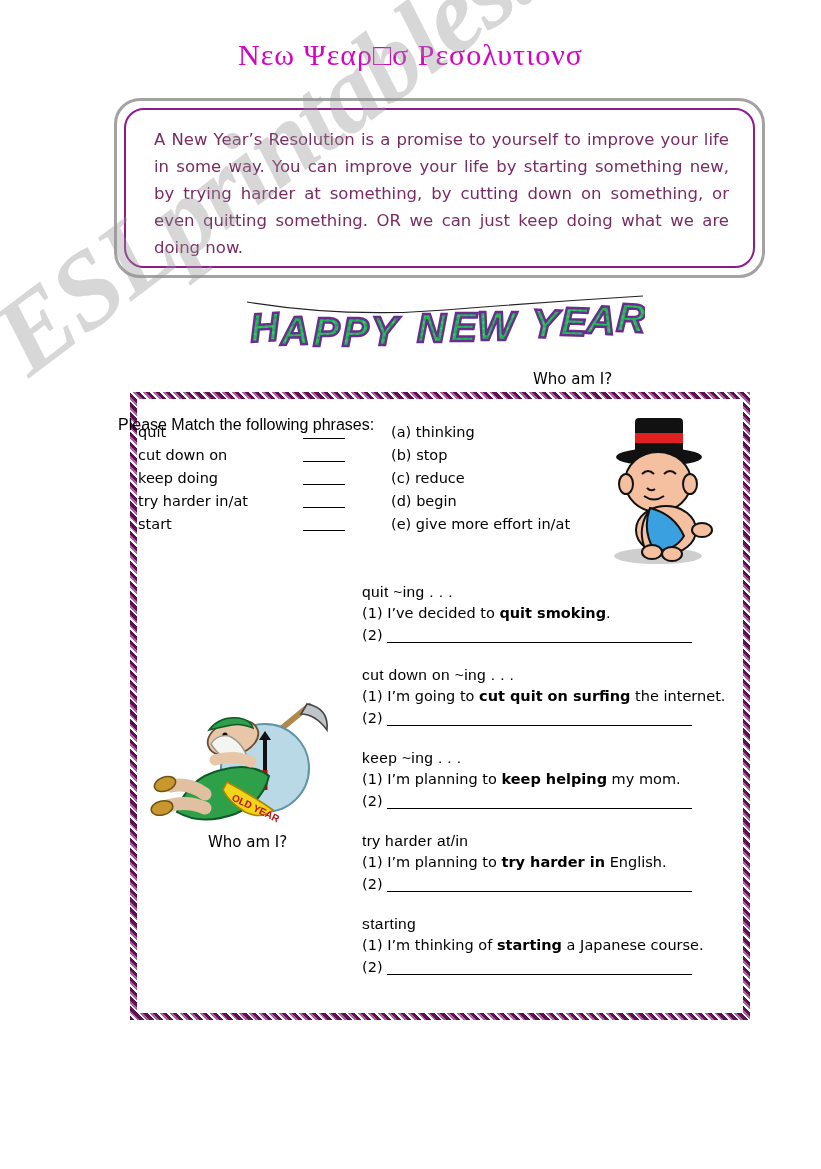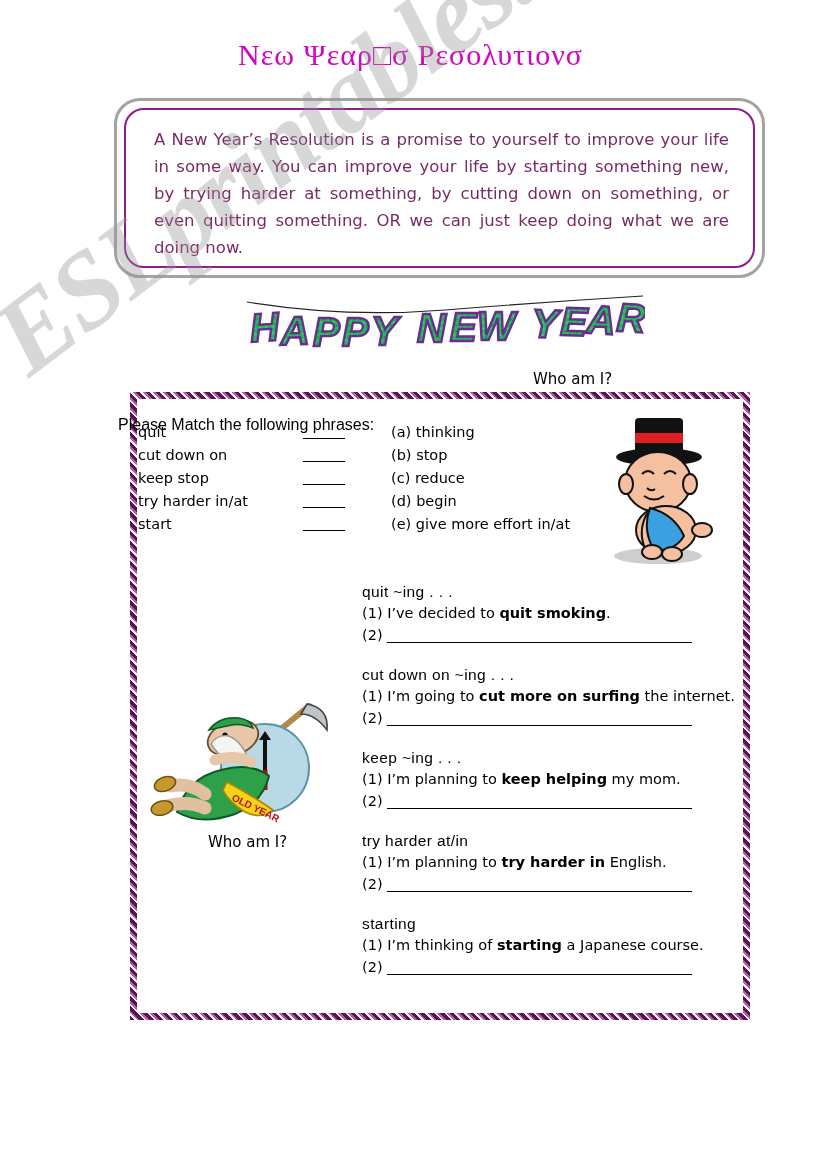--- a/index.html
+++ b/index.html
@@ -257,21 +257,21 @@
     <span class="match-phrase">quit</span>
     <span class="match-blank"></span>
     <span class="match-option">(a) thinking</span>
   </div>
   <div class="match-row">
     <span class="match-phrase">cut down on</span>
     <span class="match-blank"></span>
     <span class="match-option">(b) stop</span>
   </div>
   <div class="match-row">
-    <span class="match-phrase">keep stop</span>
+    <span class="match-phrase">keep doing</span>
     <span class="match-blank"></span>
     <span class="match-option">(c) reduce</span>
   </div>
   <div class="match-row">
     <span class="match-phrase">try harder in/at</span>
     <span class="match-blank"></span>
     <span class="match-option">(d) begin</span>
   </div>
   <div class="match-row">
     <span class="match-phrase">start</span>
@@ -352,21 +352,21 @@
     <div class="ex-head">quit  ~ing  . . .</div>
     <div class="ex-sentence"><span>(1)</span> <span>I’ve decided to </span><b>quit smoking</b><span>.</span></div>
     <div class="ex-blank-row">
       <span>(2)</span>
       <span class="ex-blank-line"></span>
     </div>
   </div>
 
   <div class="ex-block">
     <div class="ex-head">cut down on  ~ing . . .</div>
-    <div class="ex-sentence"><span>(1)</span> <span>I’m going to </span><b>cut more on surfing</b><span> the internet.</span></div>
+    <div class="ex-sentence"><span>(1)</span> <span>I’m going to </span><b>cut quit on surfing</b><span> the internet.</span></div>
     <div class="ex-blank-row">
       <span>(2)</span>
       <span class="ex-blank-line"></span>
     </div>
   </div>
 
   <div class="ex-block">
     <div class="ex-head">keep  ~ing . . .</div>
     <div class="ex-sentence"><span>(1)</span> <span>I’m planning to </span><b>keep helping</b><span> my mom.</span></div>
     <div class="ex-blank-row">

